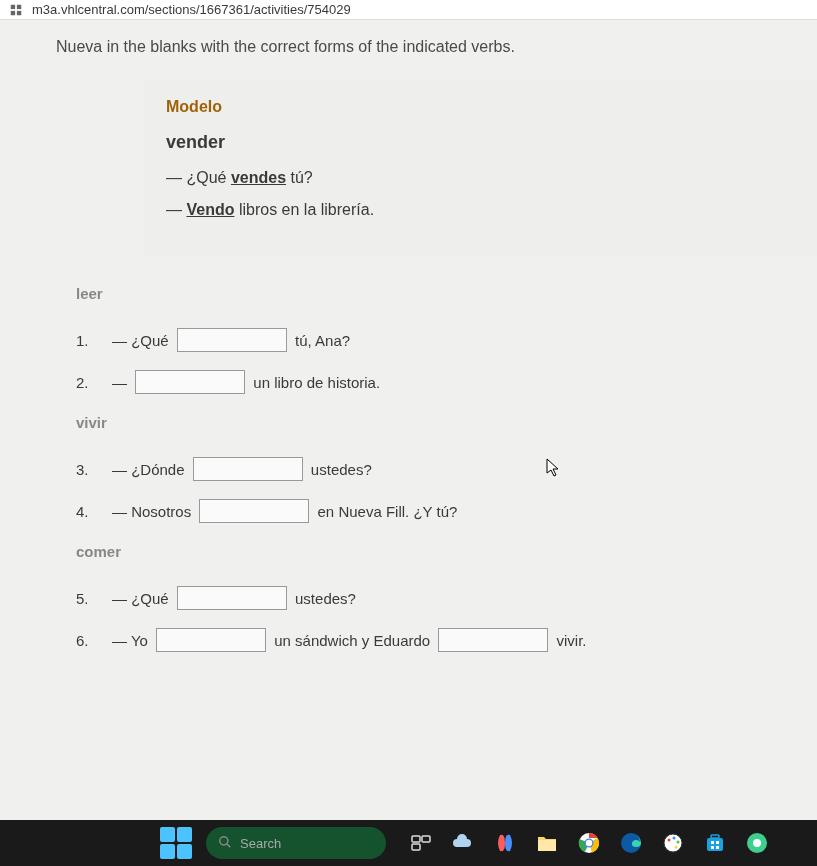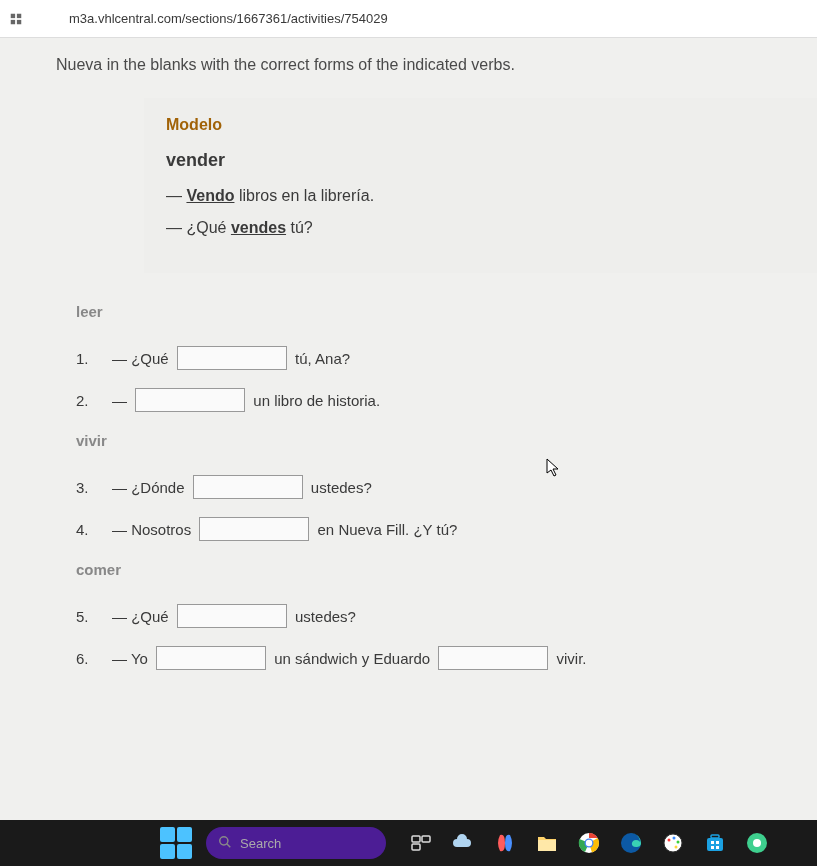--- a/index.html
+++ b/index.html
@@ -10,26 +10,25 @@
     body {
       font-family: Arial, Helvetica, sans-serif;
       background: #f0f0ee;
       width: 817px;
       height: 866px;
       overflow: hidden;
       position: relative;
     }
     .browser-bar {
       background: #ffffff;
-      height: 38px;
+      height: 20px;
       display: flex;
       align-items: center;
       padding: 0 8px;
       border-bottom: 1px solid #ddd;
-      gap: 37px;
     }
     .site-icon {
       width: 16px;
       height: 16px;
       margin-right: 8px;
       display: flex;
       align-items: center;
       justify-content: center;
       font-size: 10px;
       color: #555;
@@ -140,21 +139,21 @@
       margin-right: 14px;
     }
     .start-button span {
       border-radius: 2px;
     }
     .sq1 { background: #4cc2ff; }
     .sq2 { background: #4cc2ff; }
     .sq3 { background: #4cc2ff; }
     .sq4 { background: #4cc2ff; }
     .search-box {
-      background: #4c1d95;
+      background: #14532d;
       border-radius: 18px;
       height: 32px;
       width: 180px;
       display: flex;
       align-items: center;
       padding: 0 12px;
       margin-right: 14px;
     }
     .search-box .mag {
       color: #888;
@@ -195,24 +194,24 @@
   <span class="url-text">m3a.vhlcentral.com/sections/1667361/activities/754029</span>
 </div>
 
 <div class="content">
   <div class="instructions">Nueva in the blanks with the correct forms of the indicated verbs.</div>
 
   <div class="modelo-box">
     <div class="modelo-title">Modelo</div>
     <div class="modelo-verb">vender</div>
     <div class="modelo-line">
+      <span>— ¿Qué </span><span class="underline-bold">vendes</span><span> tú?</span>
+    </div>
+    <div class="modelo-line">
       <span>— </span><span class="underline-bold">Vendo</span><span> libros en la librería.</span>
-    </div>
-    <div class="modelo-line">
-      <span>— ¿Qué </span><span class="underline-bold">vendes</span><span> tú?</span>
     </div>
   </div>
 
   <div class="verb-section">
     <div class="verb-header">leer</div>
     <div class="question-row">
       <span class="q-number">1.</span>
       <span class="q-text">— ¿Qué </span>
       <input class="blank-input" type="text" style="">
       <span class="q-text"> tú, Ana?</span>

